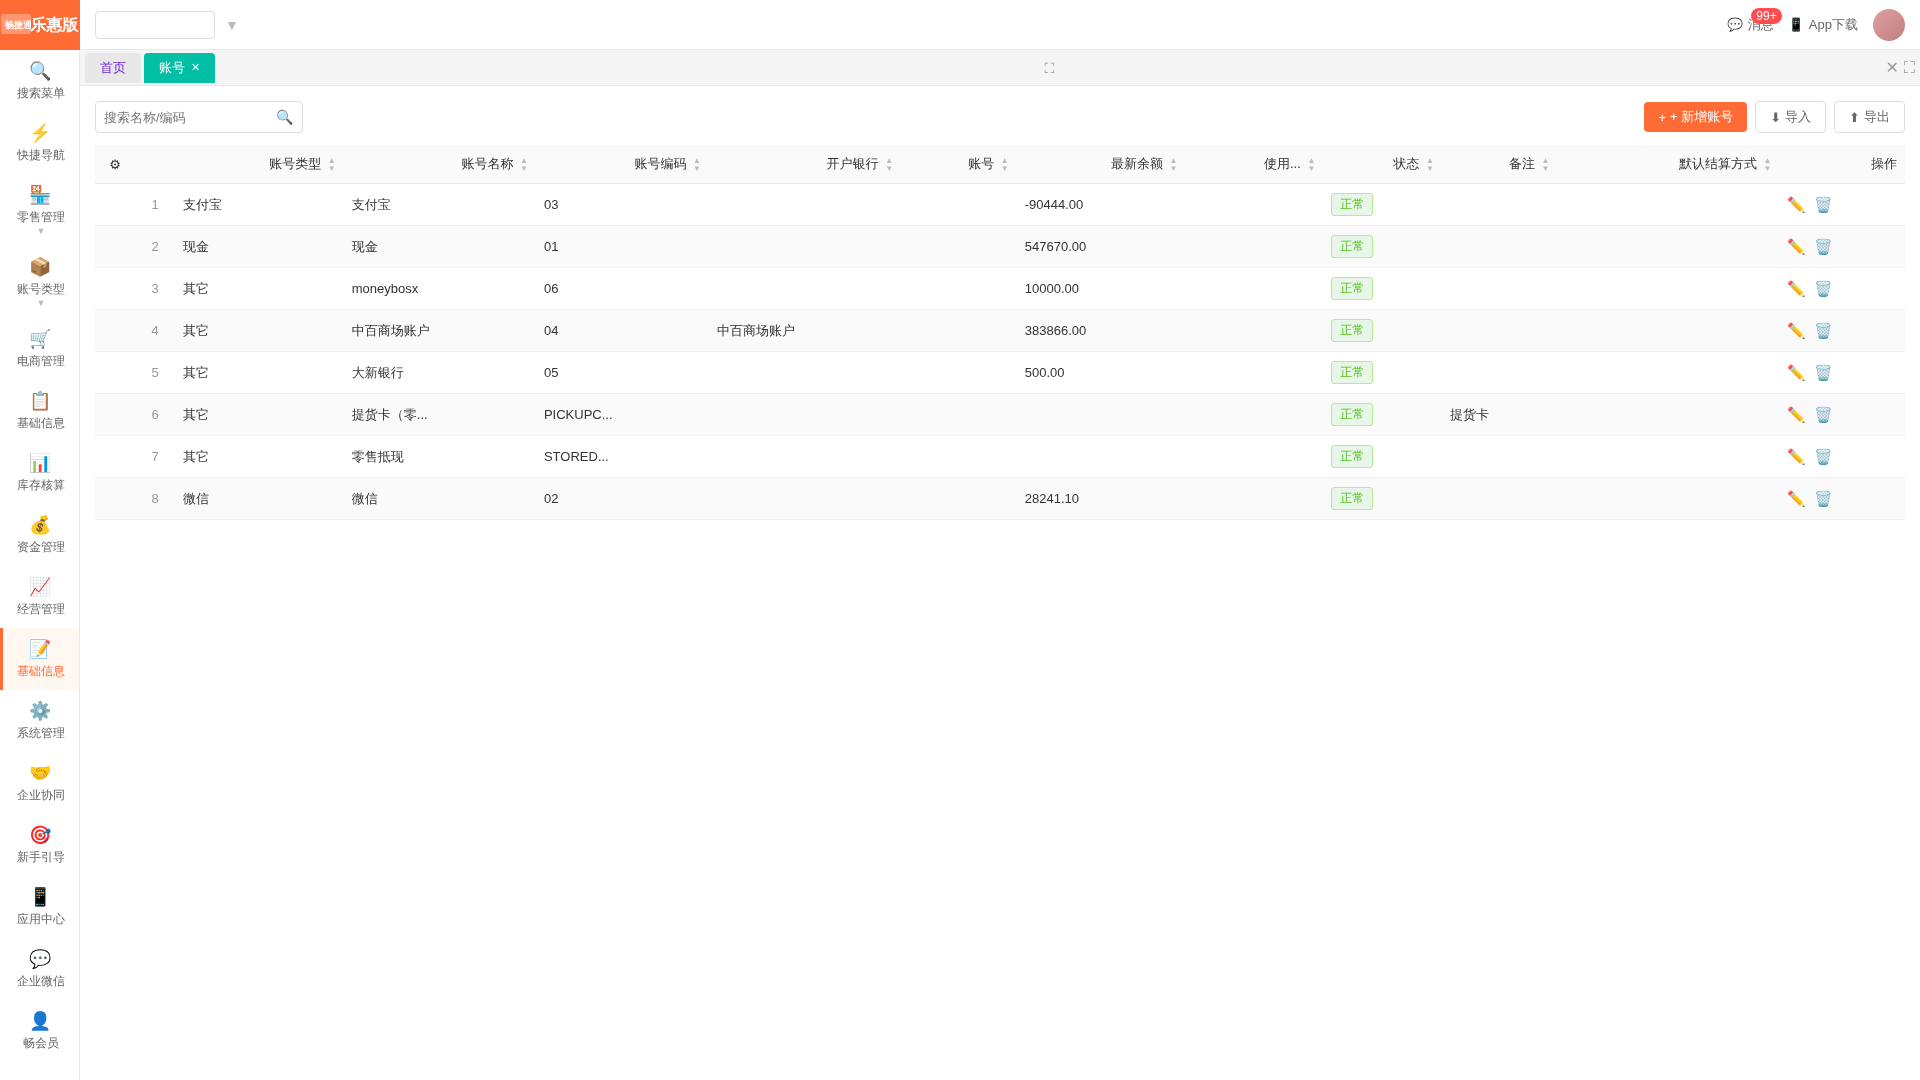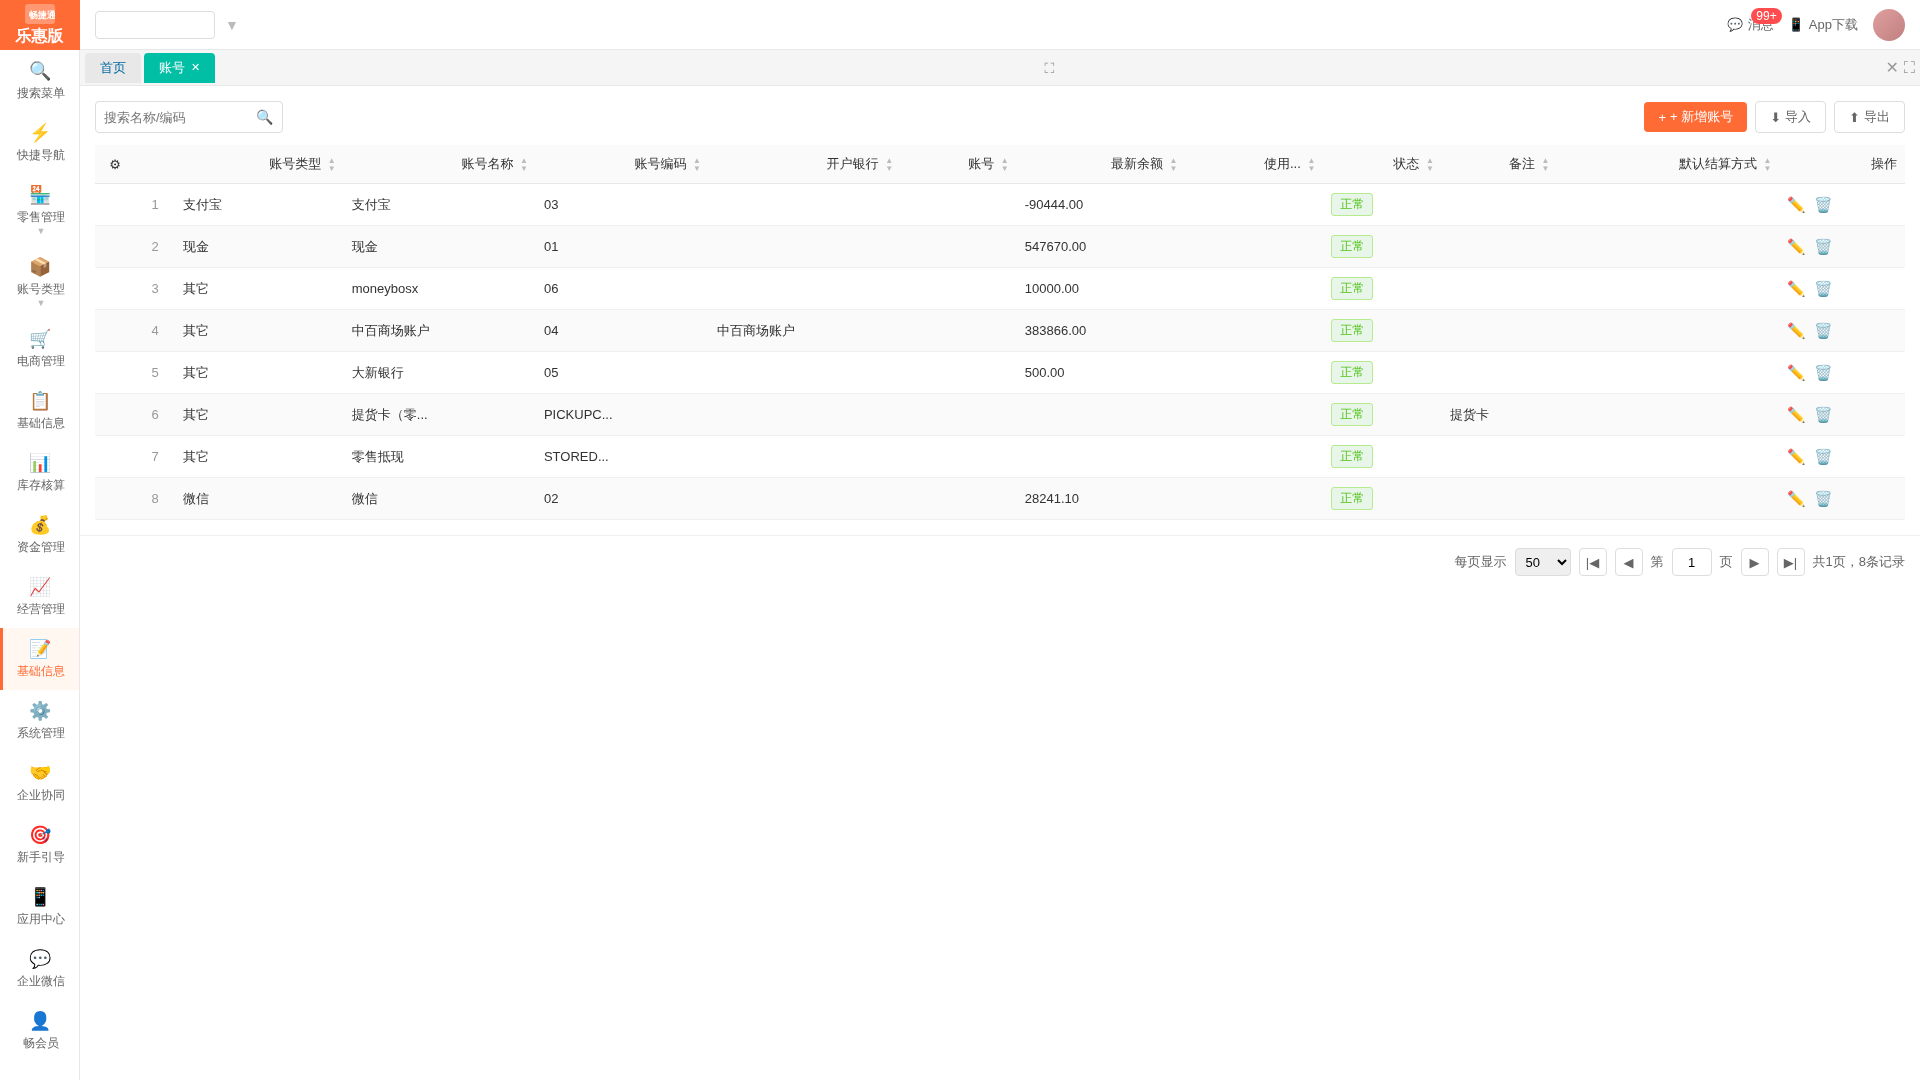--- a/index.html
+++ b/index.html
@@ -21,21 +21,21 @@
       height: 50px;
       background: #ff6b35;
       display: flex;
       align-items: center;
       justify-content: center;
       color: white;
       font-size: 11px;
       font-weight: bold;
       text-align: center;
       line-height: 1.2;
-      flex-direction: column;
+      flex-direction: row;
     }
     .sidebar-logo-icon {
       width: 30px;
       height: 20px;
       margin-bottom: 2px;
     }
     .sidebar-item {
       width: 100%;
       padding: 10px 5px;
       display: flex;
@@ -136,21 +136,21 @@
     }
     .tab {
       height: 30px;
       padding: 0 15px;
       border-radius: 4px 4px 0 0;
       display: flex;
       align-items: center;
       gap: 6px;
       cursor: pointer;
       font-size: 13px;
-      color: #0369a1;
+      color: #6d28d9;
       background: #e8e8e8;
       margin-right: 3px;
     }
     .tab.active {
       background: #00bfa5;
       color: white;
     }
     .tab-close {
       font-size: 11px;
       color: inherit;
@@ -182,21 +182,21 @@
       justify-content: space-between;
       margin-bottom: 12px;
     }
     .search-box {
       display: flex;
       align-items: center;
       border: 1px solid #ddd;
       border-radius: 4px;
       padding: 0 8px;
       height: 32px;
-      width: 188px;
+      width: 208px;
       gap: 5px;
     }
     .search-box input {
       border: none;
       outline: none;
       font-size: 13px;
       width: 100%;
       color: #999;
     }
     .search-icon { color: #999; font-size: 14px; }
@@ -718,31 +718,15 @@
           <span class="action-icon" title="删除">🗑️</span>
         </div>
       </td>
     </tr>
             </tbody>
         </table>
       </div>
 
     </div>
 
-    <div class="pagination">
-      <span class="pagination-label">每页显示</span>
-      <select class="page-size-select">
-        <option>50</option>
-        <option>20</option>
-        <option>100</option>
-      </select>
-      <button class="page-btn">|◀</button>
-      <button class="page-btn">◀</button>
-      <span class="pagination-label">第</span>
-      <input class="page-input" type="text" value="1" style="">
-      <span class="pagination-label">页</span>
-      <button class="page-btn">▶</button>
-      <button class="page-btn">▶|</button>
-      <span class="page-info">共1页，8条记录</span>
-    </div>
   </div>
 
 </div>
 
 </body></html>

